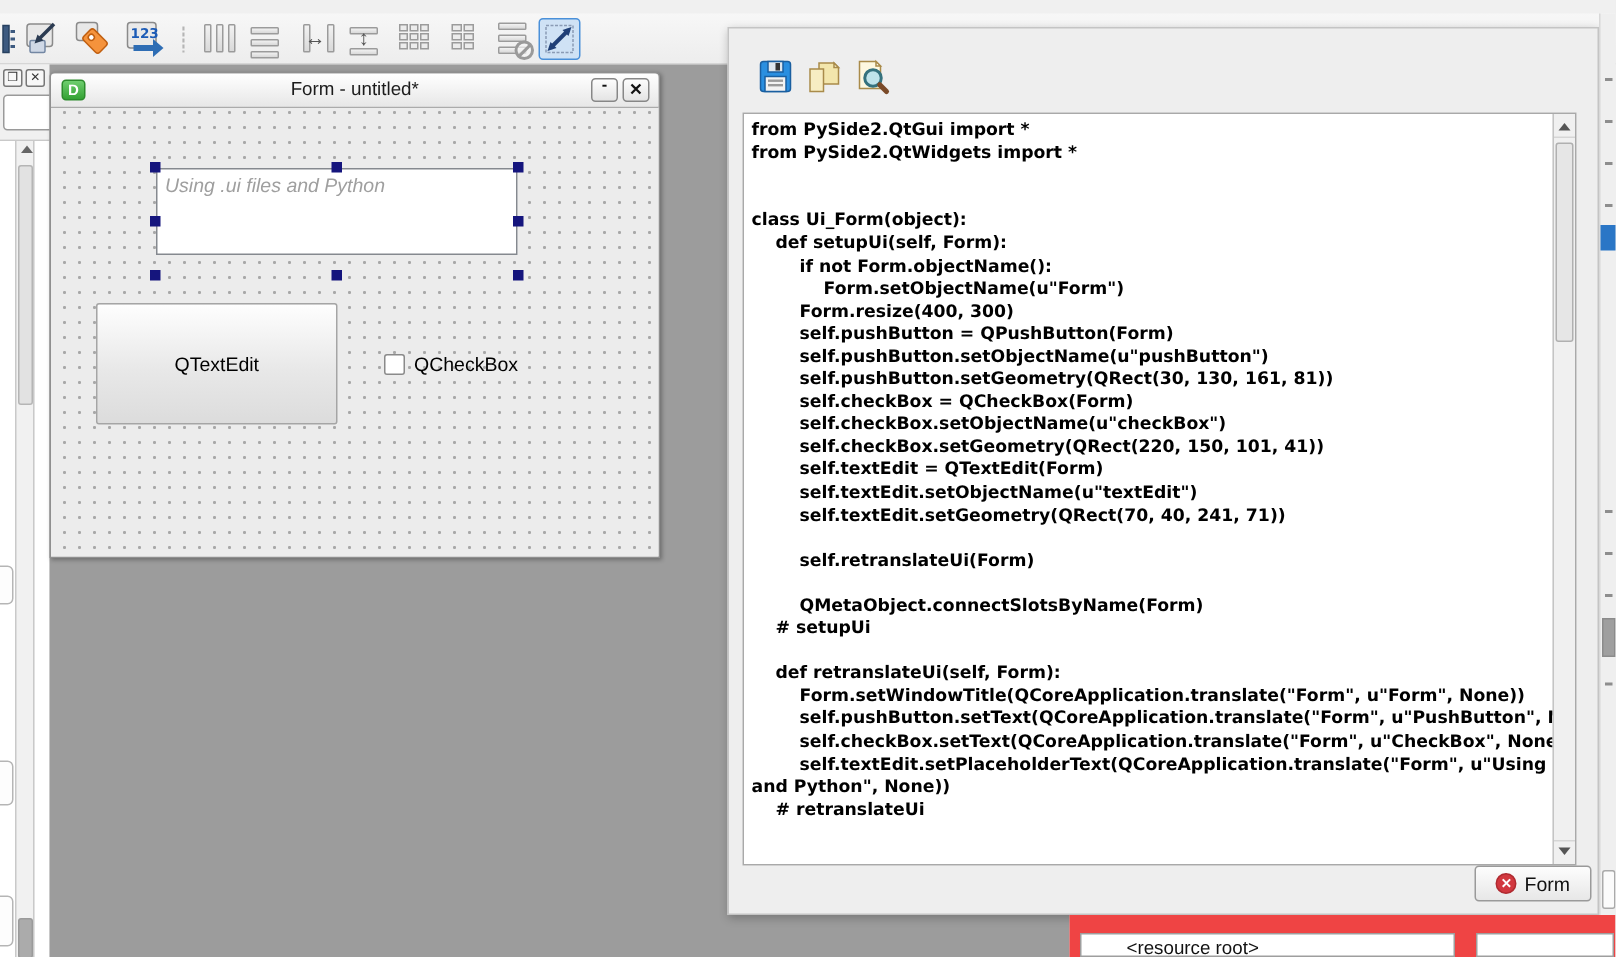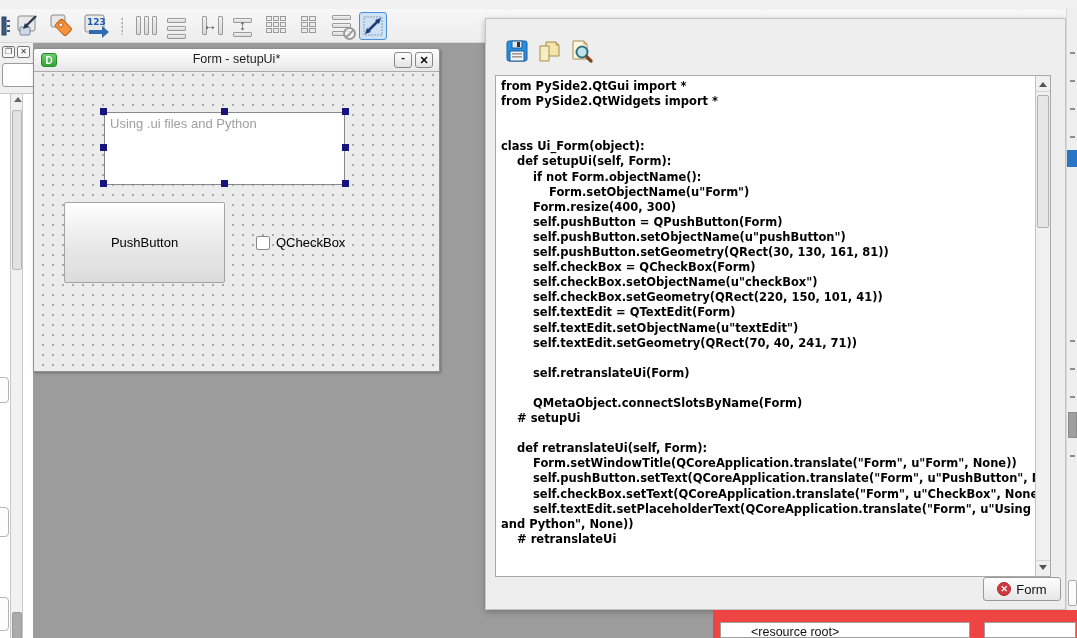--- a/index.html
+++ b/index.html
@@ -52,21 +52,21 @@
   .fw-icon { position:absolute; left:7px; top:4px; width:16px; height:14px; background:linear-gradient(180deg,#6fce6f,#34a234); border:1px solid #2c8b2c; border-radius:3px; color:#fff; font-size:10px; font-weight:bold; text-align:center; line-height:13px; }
   .fw-title { position:absolute; left:0; right:0; top:3px; text-align:center; font-size:12.5px; color:#1c1c1c; }
   .fw-btn { position:absolute; top:3px; width:18px; height:16px; border:1px solid #878787; border-radius:3px; background:linear-gradient(180deg,#fdfdfd,#e4e4e4); text-align:center; color:#111; }
   .fw-btn.min { right:27px; font-size:11px; line-height:8px; font-weight:bold; }
   .fw-btn.close { right:6px; font-size:11px; line-height:15px; font-weight:bold; }
   .fw-body { position:absolute; left:0; top:23px; width:405px; height:299px;
              background-color:#ececec;
              background-image:radial-gradient(#a8a8a8 0.9px, transparent 1.05px);
              background-size:10px 10px; background-position:4px 8px; }
 
-  .textedit { position:absolute; left:70px; top:40px; width:241px; height:73px; background:#fff; border:1px solid #85898f; }
+  .textedit { position:absolute; left:70px; top:40px; width:241px; height:58px; background:#fff; border:1px solid #85898f;font-style:italic; }
   .textedit .ph { position:absolute; left:5px; top:3px; font-size:13px; color:#9f9f9f; }
   .handle { position:absolute; width:7px; height:7px; background:#15157d; }
 
   .pushbtn { position:absolute; left:30px; top:130px; width:161px; height:81px; background:linear-gradient(180deg,#fefefe,#e8e8e8 55%,#dcdcdc); border:1px solid #a5a5a5; border-radius:2px; display:flex; align-items:center; justify-content:center; font-size:13px; color:#000; }
   .checkbox-widget { position:absolute; left:220px; top:150px; width:101px; height:41px; display:flex; align-items:center; }
   .cb-box { width:14px; height:14px; background:#fff; border:1px solid #8a8a8a; border-radius:2px; margin-left:2px; }
   .cb-label { font-size:13px; color:#000; margin-left:6px; }
 
   
   .code-dialog { position:absolute; left:485px; top:18px; width:581px; height:592px; background:#eeeeee; border:1px solid #c4c4c4; box-shadow:0 2px 6px rgba(0,0,0,.25); }
@@ -234,39 +234,39 @@
       <div class="cat-stub" style="top:413px; height:30px;"></div>
       <div class="cat-stub" style="top:503px; height:34px;"></div>
     </div>
   </div>
 
   <div class="mdi">
 
     <div class="form-window">
       <div class="fw-titlebar">
         <div class="fw-icon">D</div>
-        <div class="fw-title">Form - setupUi*</div>
+        <div class="fw-title">Form - untitled*</div>
         <div class="fw-btn min">-</div>
         <div class="fw-btn close">✕</div>
       </div>
       <div class="fw-body">
 
         <div class="textedit">
           <span class="ph">Using .ui files and Python</span>
         </div>
         <div class="handle" style="left:66px;  top:36px;"></div>
         <div class="handle" style="left:187px; top:36px;"></div>
         <div class="handle" style="left:308px; top:36px;"></div>
         <div class="handle" style="left:66px;  top:72px;"></div>
         <div class="handle" style="left:308px; top:72px;"></div>
         <div class="handle" style="left:66px;  top:108px;"></div>
         <div class="handle" style="left:187px; top:108px;"></div>
         <div class="handle" style="left:308px; top:108px;"></div>
 
-        <div class="pushbtn">PushButton</div>
+        <div class="pushbtn">QTextEdit</div>
 
         <div class="checkbox-widget">
           <div class="cb-box"></div>
           <span class="cb-label">QCheckBox</span>
         </div>
 
       </div>
     </div>
   </div>
 

